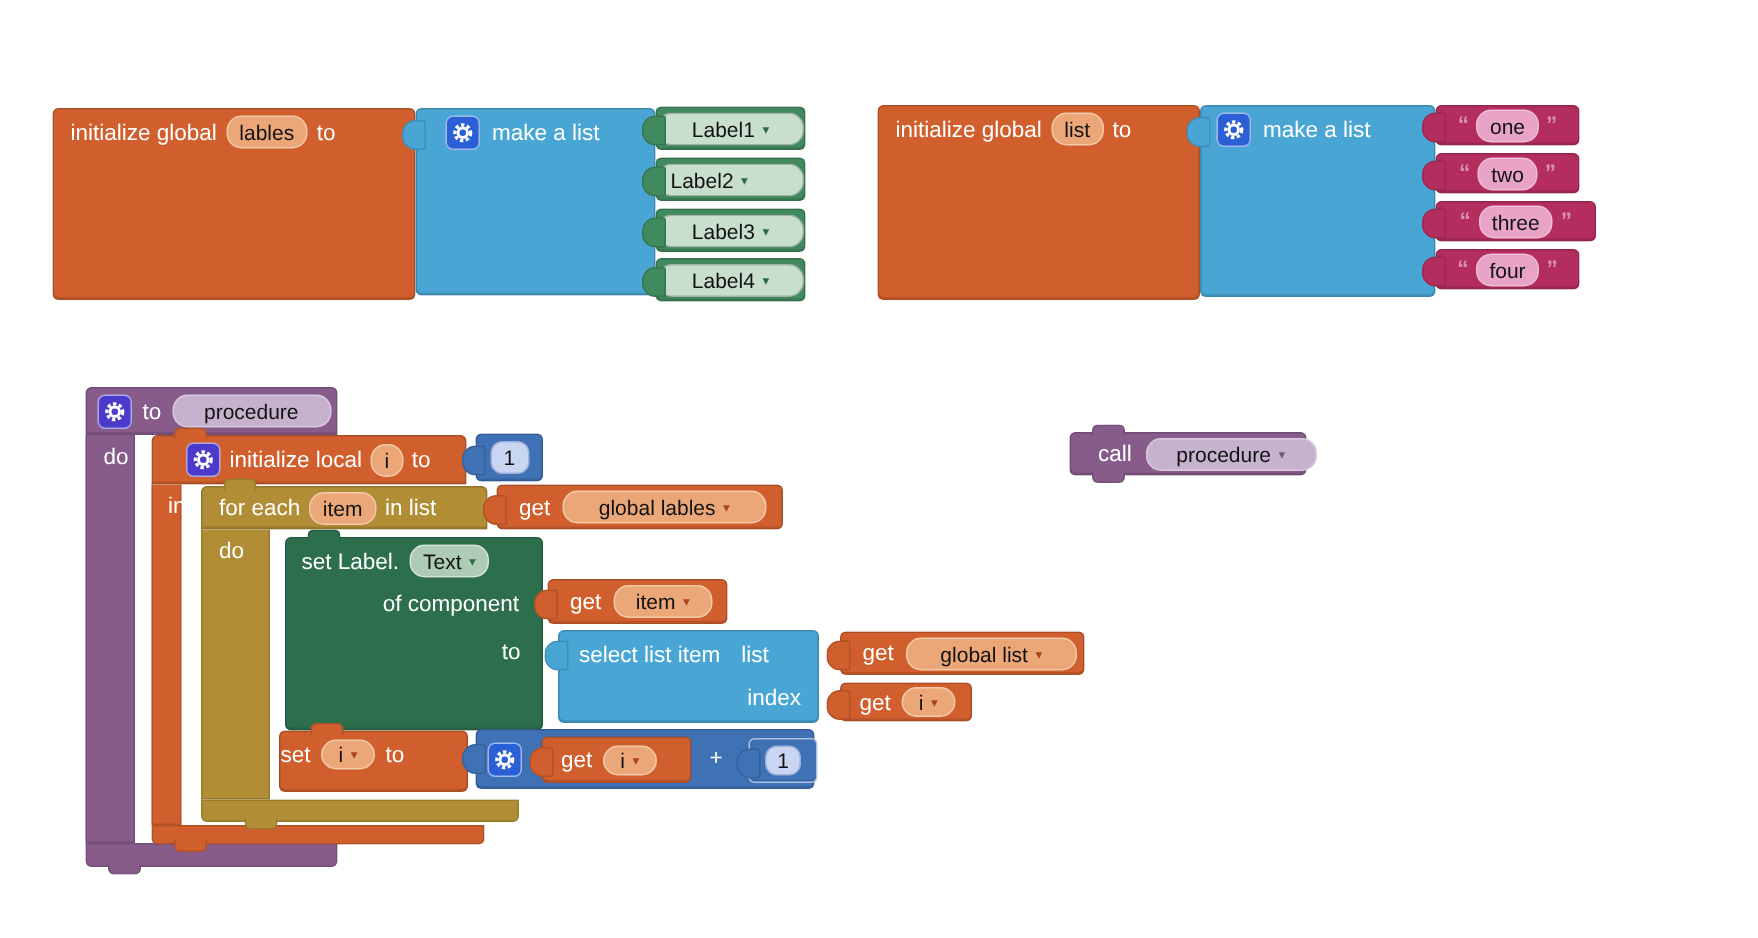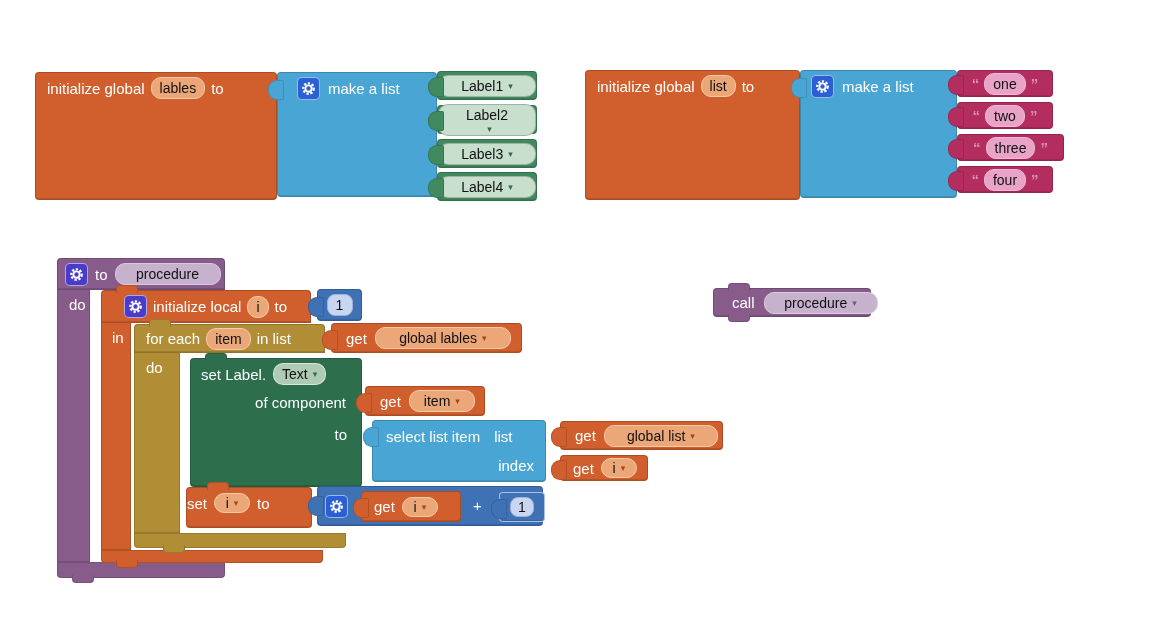--- a/index.html
+++ b/index.html
@@ -74,21 +74,21 @@
     <div class="row" style="height:27px;justify-content:center;">
       <span class="pill f-gr" style="width:84px;justify-content:center;">
           <span>Label1</span>
           <span class="arr" style="color:#2E6B46;">▾</span>
         </span>
     </div>
   </div>
   <div class="blk r4 c-comp" style="left:437px;top:105px;width:100px;height:29px;">
     <span class="plug c-comp" style="left:-10px;top:5px;"></span>
     <div class="row" style="height:27px;justify-content:center;">
-      <span class="pill f-gr" style="width:84px;justify-content:flex-start;flex-direction:column;">
+      <span class="pill f-gr" style="width:84px;justify-content:flex-start;">
           <span>Label2</span>
           <span class="arr" style="color:#2E6B46;">▾</span>
         </span>
     </div>
   </div>
   <div class="blk r4 c-comp" style="left:437px;top:139px;width:100px;height:29px;">
     <span class="plug c-comp" style="left:-10px;top:5px;"></span>
     <div class="row" style="height:27px;justify-content:center;">
       <span class="pill f-gr" style="width:84px;justify-content:center;">
           <span>Label3</span>
@@ -198,21 +198,21 @@
           <circle cx="10" cy="10" r="4.2" fill="none" stroke="#fff" stroke-width="2.6"></circle>
         </svg>
       </span>
       <span class="wt">initialize local</span>
       <span class="pill f-or">
           <span>i</span>
         </span>
       <span class="wt">to</span>
     </div>
   </div>
-  <div class="part c-var" style="left:101px;top:323px;width:30px;height:227px;border-top:none;">
+  <div class="part c-var" style="left:101px;top:323px;width:20px;height:227px;border-top:none;">
     <span class="wt abslbl" style="left:10px;top:6px;">in</span>
   </div>
   <div class="part c-var" style="left:101px;top:550px;width:222px;height:13px;border-radius:0 0 4px 4px;">
     <span class="bumpd c-var"></span>
   </div>
 
   <div class="blk r4 c-math" style="left:317px;top:289px;width:45px;height:32px;">
     <span class="plug c-math" style="left:-10px;top:7px;"></span>
     <div class="row" style="height:30px;justify-content:center;">
       <span class="pill f-bl" style="min-width:14px;justify-content:center;padding:1px 5px;">

